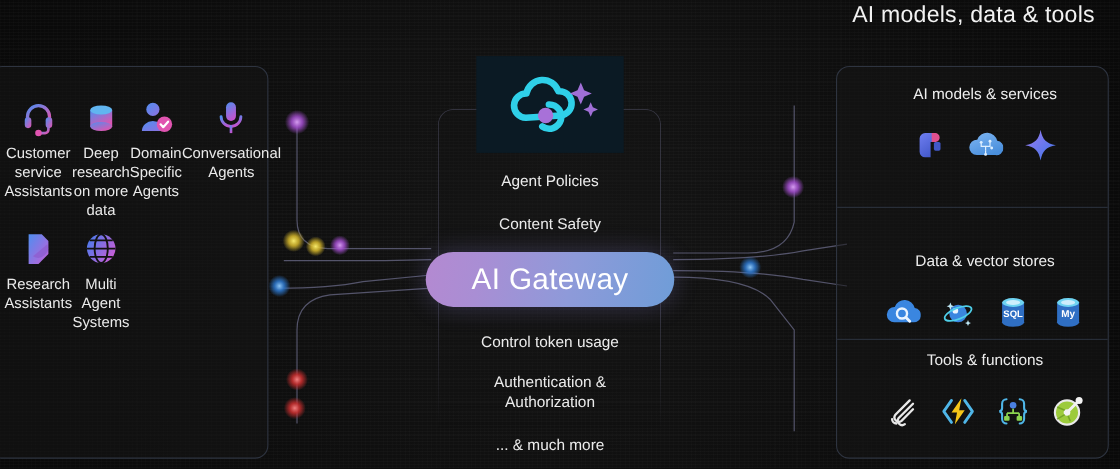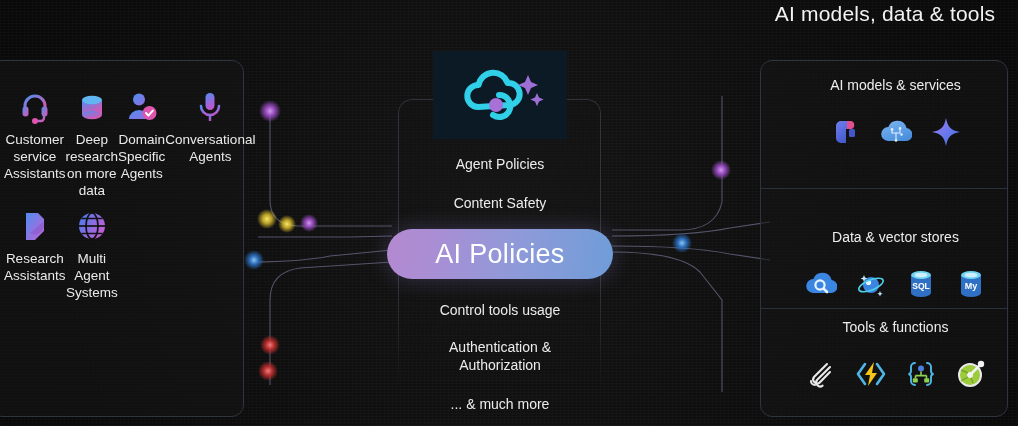--- a/index.html
+++ b/index.html
@@ -358,24 +358,24 @@
           <path d="M76,18 l3,7 l7,3 l-7,3 l-3,7 l-3,-7 l-7,-3 l7,-3 z" fill="#a06fd6"></path>
           <path d="M85,36 l2,4.6 l4.6,2 l-4.6,2 l-2,4.6 l-2,-4.6 l-4.6,-2 l4.6,-2 z" fill="#a06fd6"></path>
         </svg>
       </span>
     </div>
 
     <div class="cfeature" id="feat-top-1">Agent Policies</div>
     <div class="cfeature" id="feat-top-2">Content Safety</div>
 
     <div id="gw-pill">
-      <span>AI Policies</span>
-    </div>
-
-    <div class="cfeature" id="feat-bot-1">Control tools usage</div>
+      <span>AI Gateway</span>
+    </div>
+
+    <div class="cfeature" id="feat-bot-1">Control token usage</div>
     <div class="cfeature" id="feat-bot-2">Authentication &amp;
 Authorization</div>
     <div class="cfeature" id="feat-bot-3">... &amp; much more</div>
   </div>
 
   <div class="panel" id="panel-right"></div>
   <div class="rdivider" id="rdiv-0"></div>
   <div class="rdivider" id="rdiv-1"></div>
 
   <div class="rsection" id="rs-0">

